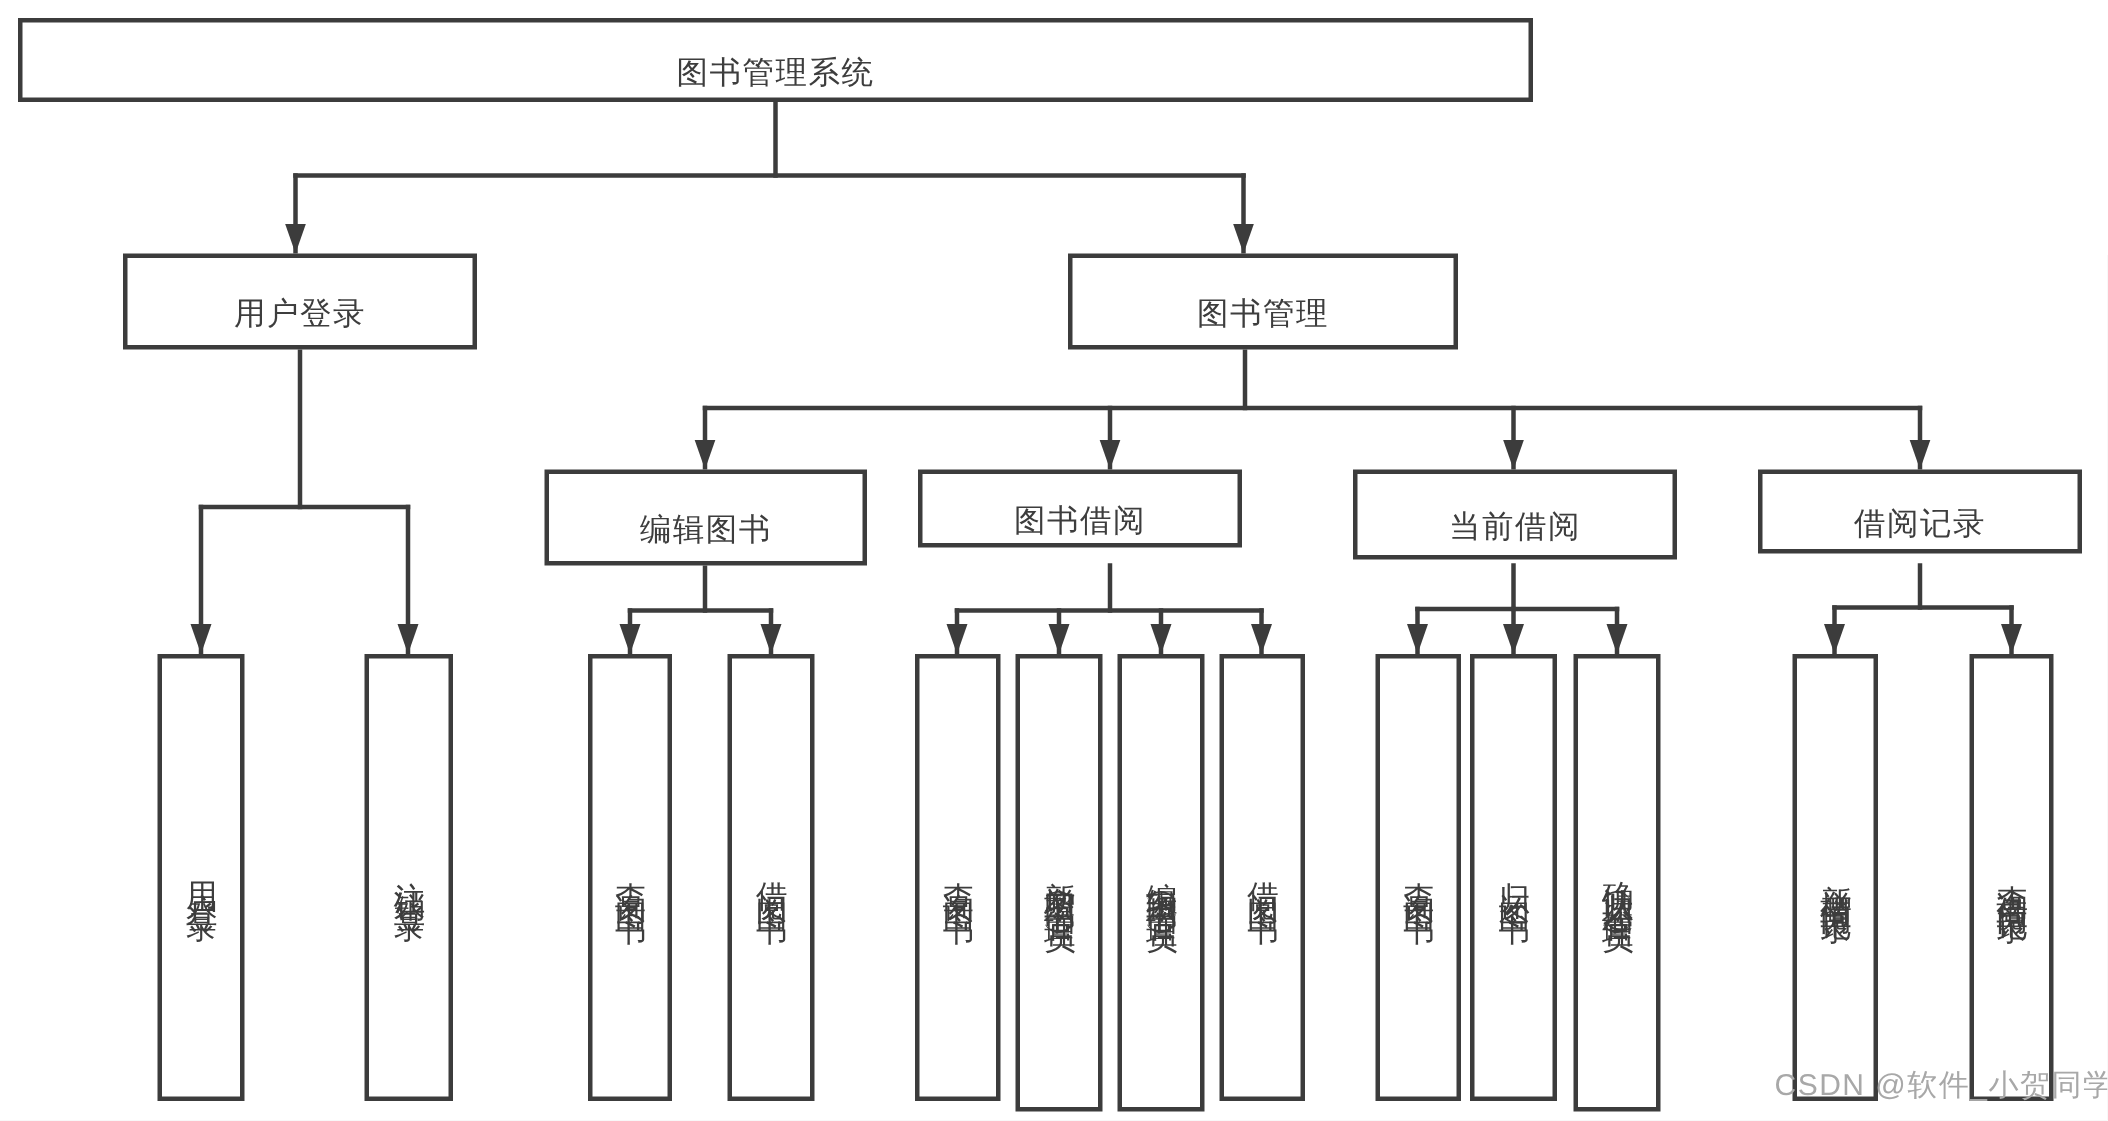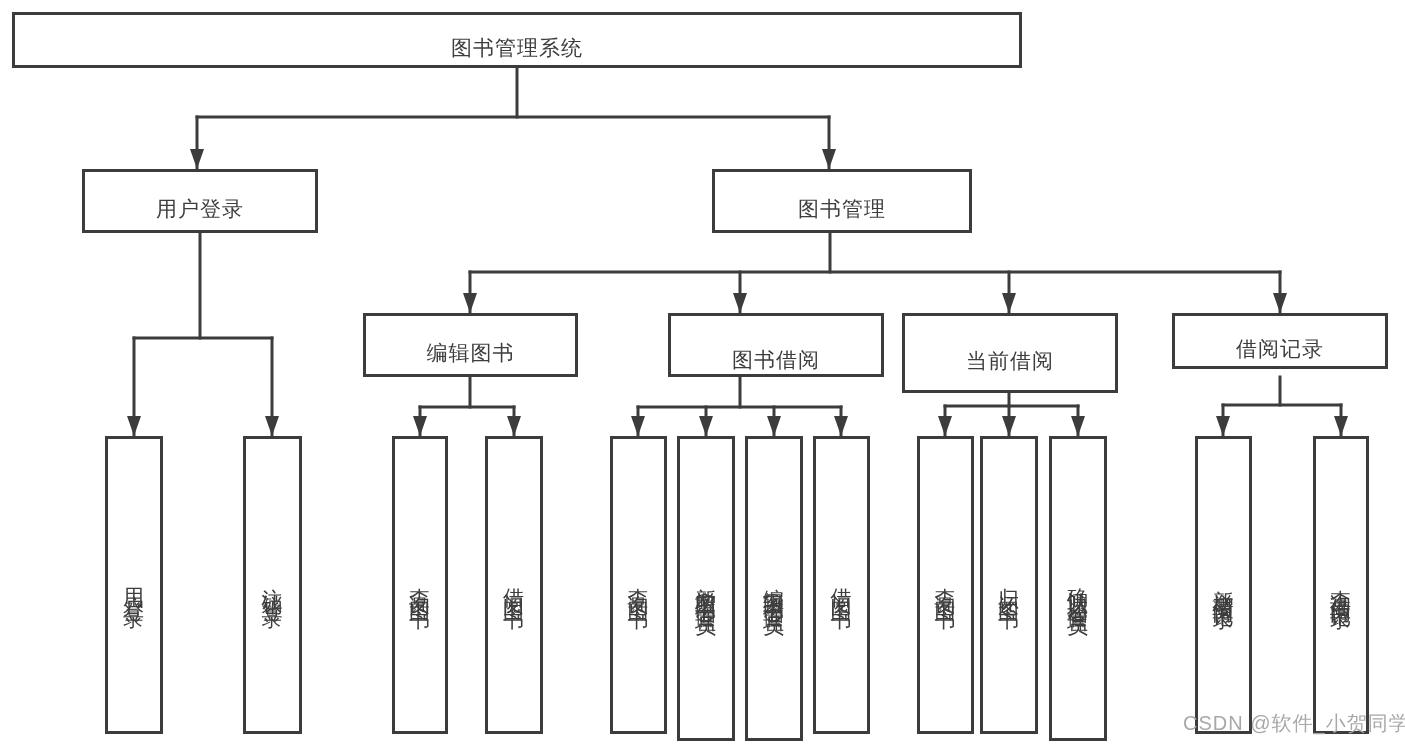--- a/index.html
+++ b/index.html
@@ -37,22 +37,22 @@
     letter-spacing:7px;
     line-height:1;
     white-space:nowrap;
   }
   .v-label.tight{letter-spacing:4px;}
   
   .n-root{left:12px;top:12px;width:1010px;height:56px;}
   .n-l2a{left:82px;top:169px;width:236px;height:64px;}
   .n-l2b{left:712px;top:169px;width:260px;height:64px;}
   .n-l3a{left:363px;top:313px;width:215px;height:64px;}
-  .n-l3b{left:668px;top:313px;width:216px;height:64px;align-items:flex-end;}
-  .n-l3c{left:902px;top:313px;width:216px;height:80px;}
+  .n-l3b{left:612px;top:313px;width:216px;height:52px;}
+  .n-l3c{left:902px;top:313px;width:216px;height:60px;}
   .n-l3d{left:1172px;top:313px;width:216px;height:56px;}
   .leaf{top:436px;height:298px;}
   .leaf.tall{height:305px;}
   .n-a1{left:105px;width:58px;}
   .n-a2{left:243px;width:59px;}
   .n-b1{left:392px;width:56px;}
   .n-b2{left:485px;width:58px;}
   .n-c1{left:610px;width:57px;}
   .n-c2{left:677px;width:58px;}
   .n-c3{left:745px;width:58px;}

